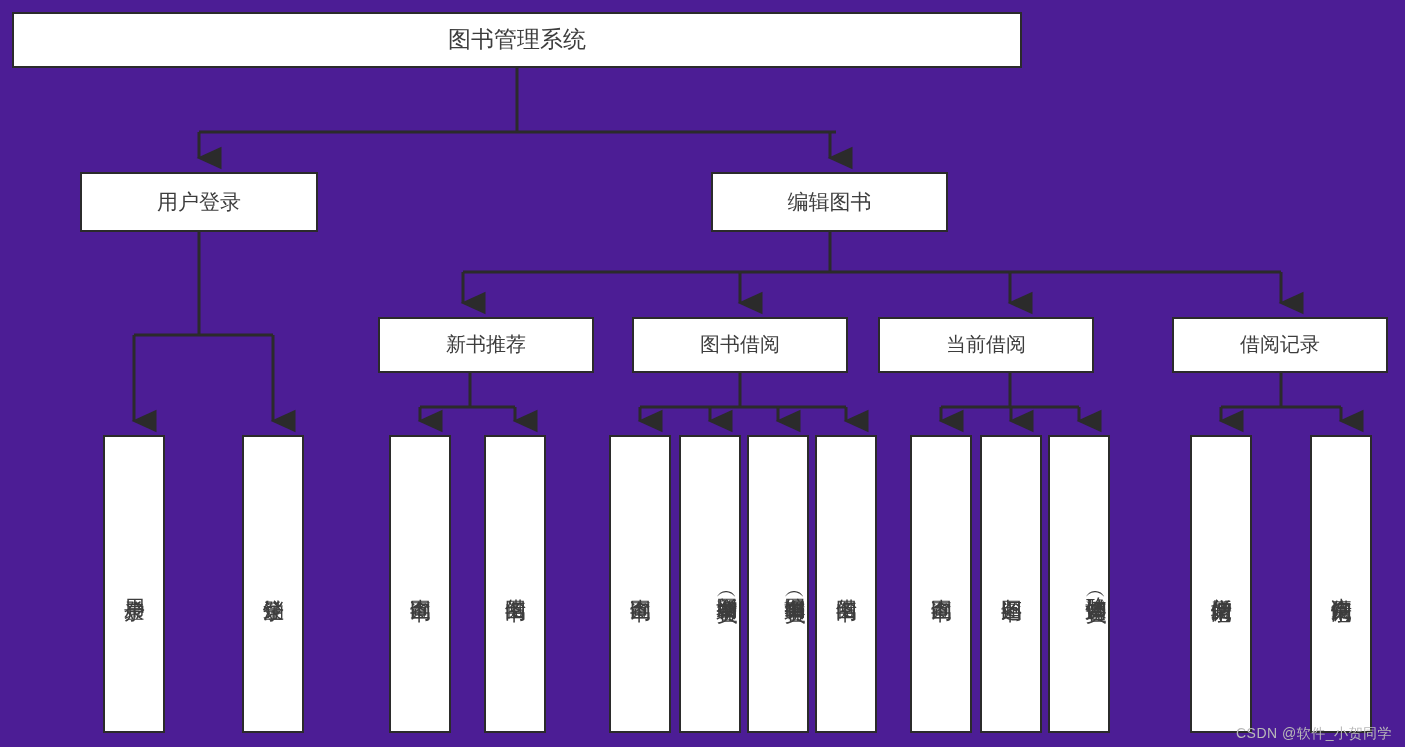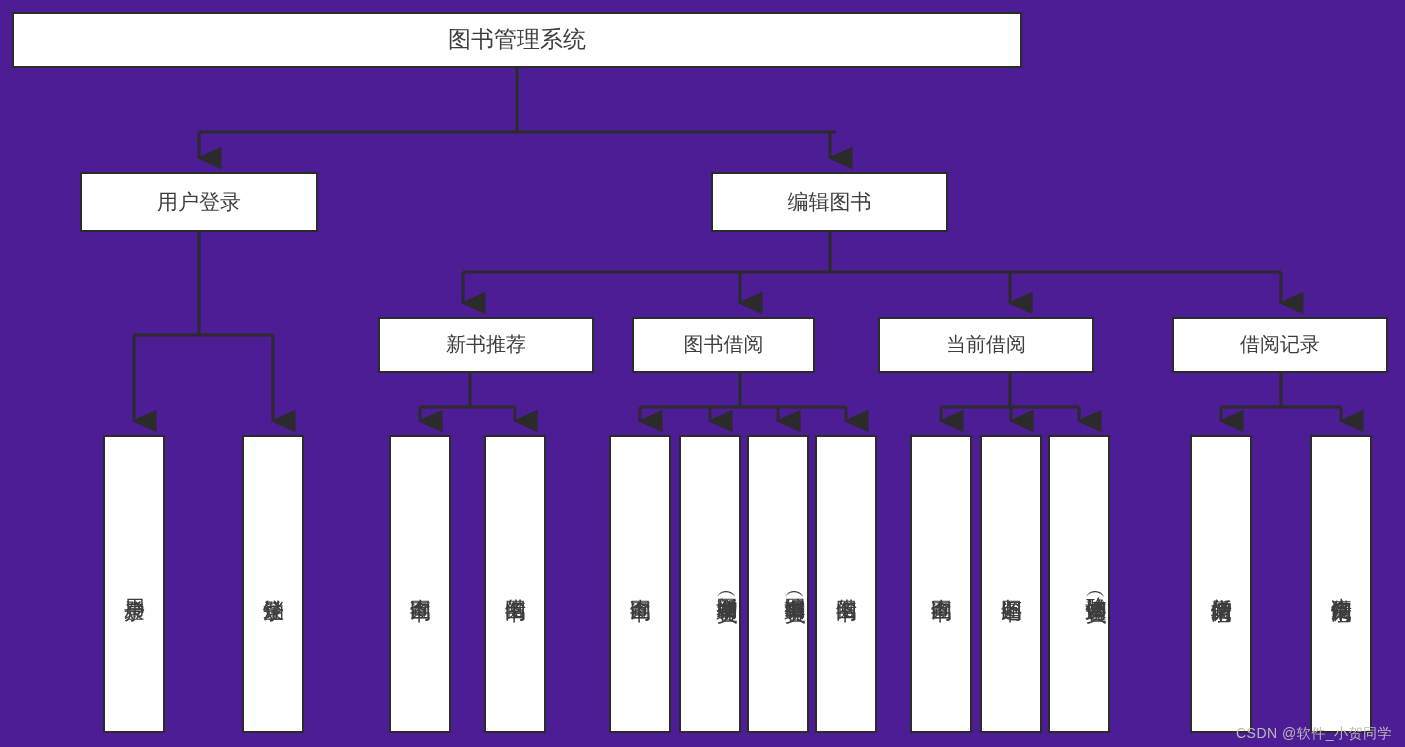--- a/index.html
+++ b/index.html
@@ -131,21 +131,21 @@
   <div class="node lvl2" style="left:80px; top:172px; width:238px; height:60px;">
     <span>用户登录</span>
   </div>
   <div class="node lvl2" style="left:711px; top:172px; width:237px; height:60px;">
     <span>编辑图书</span>
   </div>
 
   <div class="node lvl3" style="left:362px; top:317px; width:216px; height:56px;margin-left:16px;">
     <span>新书推荐</span>
   </div>
-  <div class="node lvl3" style="left:632px; top:317px; width:183px; height:56px;">
+  <div class="node lvl3" style="left:632px; top:317px; width:216px; height:56px;">
     <span>图书借阅</span>
   </div>
   <div class="node lvl3" style="left:878px; top:317px; width:216px; height:56px;">
     <span>当前借阅</span>
   </div>
   <div class="node lvl3" style="left:1172px; top:317px; width:216px; height:56px;">
     <span>借阅记录</span>
   </div>
 
   <div class="node leaf" style="left:103px; top:435px; width:62px; height:298px;">

